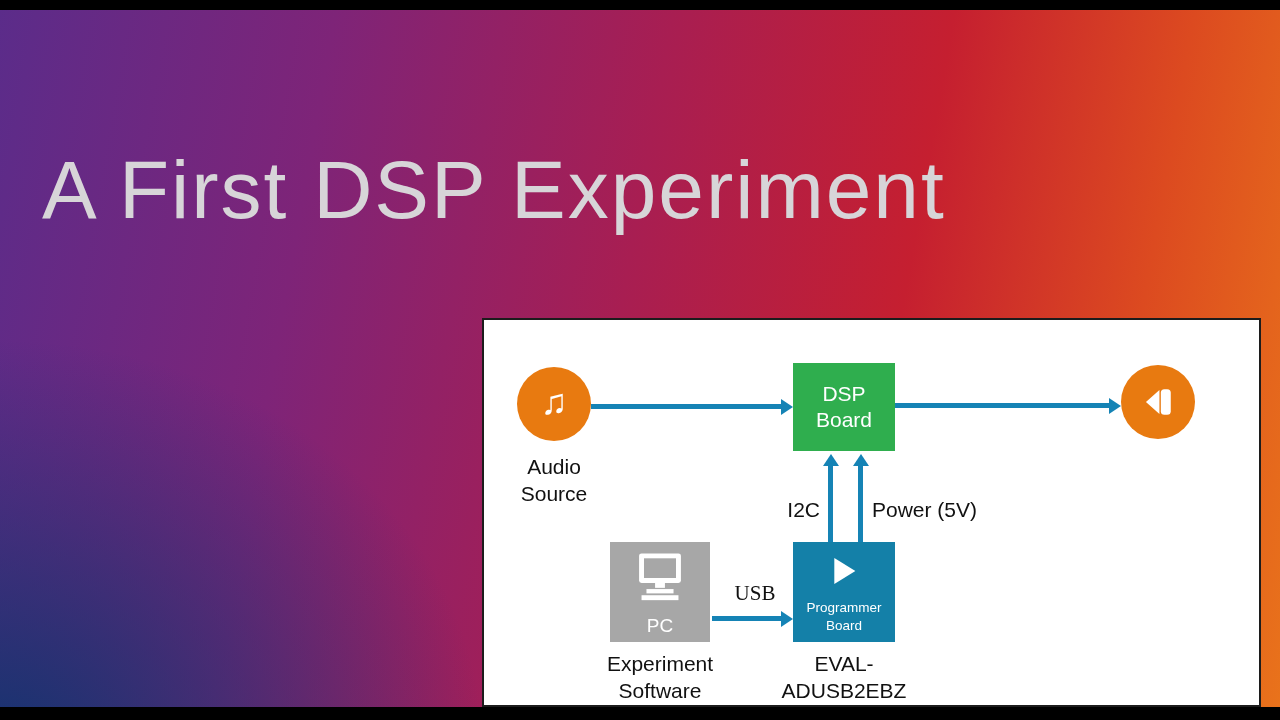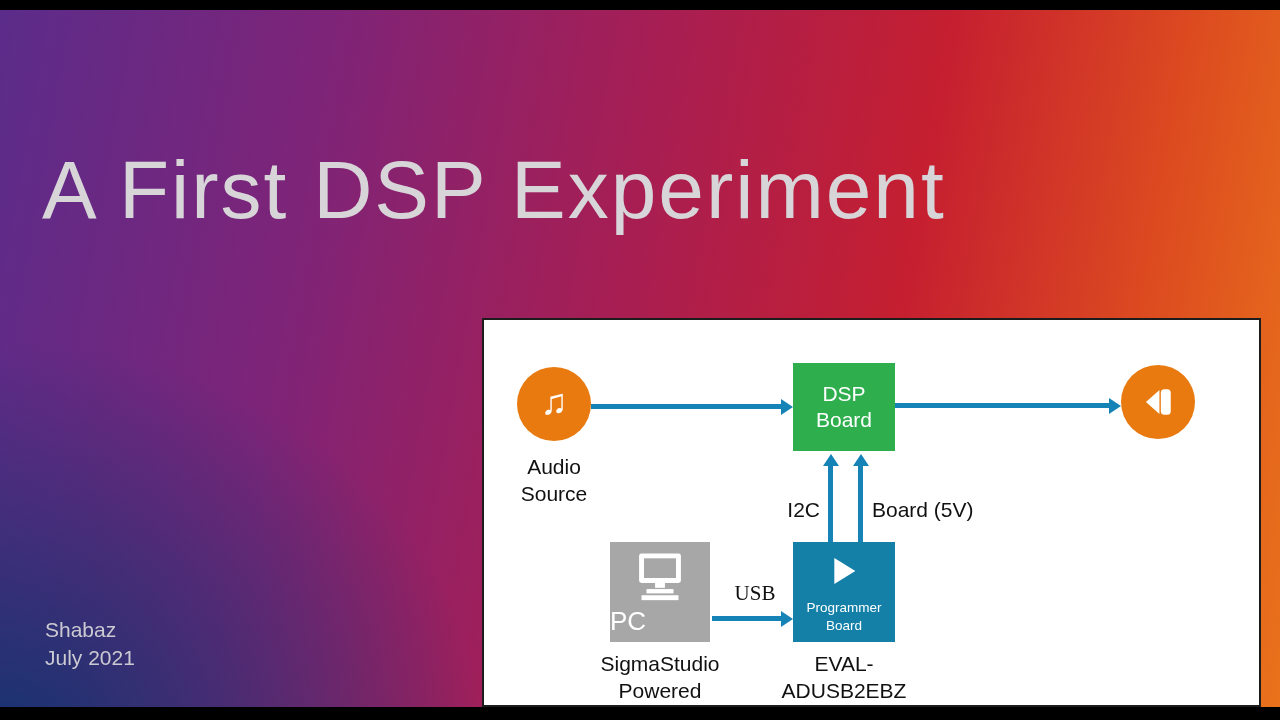--- a/index.html
+++ b/index.html
@@ -67,43 +67,39 @@
   .v-arrow::before {
     content:""; position:absolute; top:-11px; left:50%; transform:translateX(-50%);
     width:0; height:0; border-left:8px solid transparent; border-right:8px solid transparent;
     border-bottom:12px solid #1583b5;
   }
   .va1 { left:344px; top:145px; height:77px; }
   .va2 { left:374px; top:145px; height:77px; }
 
   .pcbox { position:absolute; left:126px; top:222px; width:100px; height:100px; background:#a7a7a7; }
   .pc-icon { position:absolute; left:50%; top:10px; transform:translateX(-50%); }
-  .pc-text { position:absolute; bottom:5px; left:0; width:100%; color:#fff; font-size:26px; }
+  .pc-text { position:absolute; bottom:5px; left:0; width:100%; text-align:center; color:#fff; font-size:19px; }
 
   .progbox { position:absolute; left:309px; top:222px; width:102px; height:100px; background:#1480a8; }
   .play {
     position:absolute; left:50%; top:16px; transform:translateX(-46%);
     width:0; height:0; border-top:13px solid transparent; border-bottom:13px solid transparent;
     border-left:21px solid #fff;
   }
   .prog-text { position:absolute; bottom:7px; left:0; width:100%; text-align:center; color:#fff; font-size:13.5px; line-height:1.35; }
 </style>
 </head>
 <body>
 
 <div class="stage">
   <div class="bar top"></div>
   <div class="bar bottom"></div>
 
   <h1 class="title">A First DSP Experiment</h1>
 
-  <div class="byline">
-    <div>Shabaz</div>
-    <div>July 2021</div>
-  </div>
 
   <div class="panel">
 
     <div class="circle audio">
       <span class="note">♫</span>
     </div>
     <div class="lbl audio-lbl">Audio Source</div>
 
     <div class="dsp">
       <span>DSP Board</span>
@@ -114,33 +110,33 @@
         <rect x="14" y="3" width="7" height="18" rx="2.5" fill="#ffffff"></rect>
         <polygon points="13,3.5 13,20.5 3.5,12" fill="#ffffff"></polygon>
       </svg>
     </div>
 
     <div class="h-arrow a1"></div>
     <div class="h-arrow a2"></div>
     <div class="v-arrow va1"></div>
     <div class="v-arrow va2"></div>
     <div class="lbl i2c-lbl">I2C</div>
-    <div class="lbl power-lbl">Board (5V)</div>
+    <div class="lbl power-lbl">Power (5V)</div>
 
     <div class="pcbox">
       <svg class="pc-icon" width="64" height="52" viewBox="0 0 52 42">
         <rect x="9" y="1" width="34" height="24" rx="2" fill="#ffffff"></rect>
         <rect x="13" y="5" width="26" height="16" fill="#a7a7a7"></rect>
         <rect x="22" y="25" width="8" height="4" fill="#ffffff"></rect>
         <rect x="15" y="30" width="22" height="3.5" fill="#ffffff"></rect>
         <rect x="11" y="35" width="30" height="4" fill="#ffffff"></rect>
       </svg>
       <div class="pc-text">PC</div>
     </div>
-    <div class="lbl sigma-lbl">SigmaStudio Powered</div>
+    <div class="lbl sigma-lbl">Experiment Software</div>
 
     <div class="progbox">
       <span class="play"></span>
       <div class="prog-text">Programmer Board</div>
     </div>
     <div class="lbl eval-lbl">EVAL-ADUSB2EBZ Board</div>
 
     <div class="h-arrow a3"></div>
     <div class="lbl usb-lbl">USB</div>
   </div>

